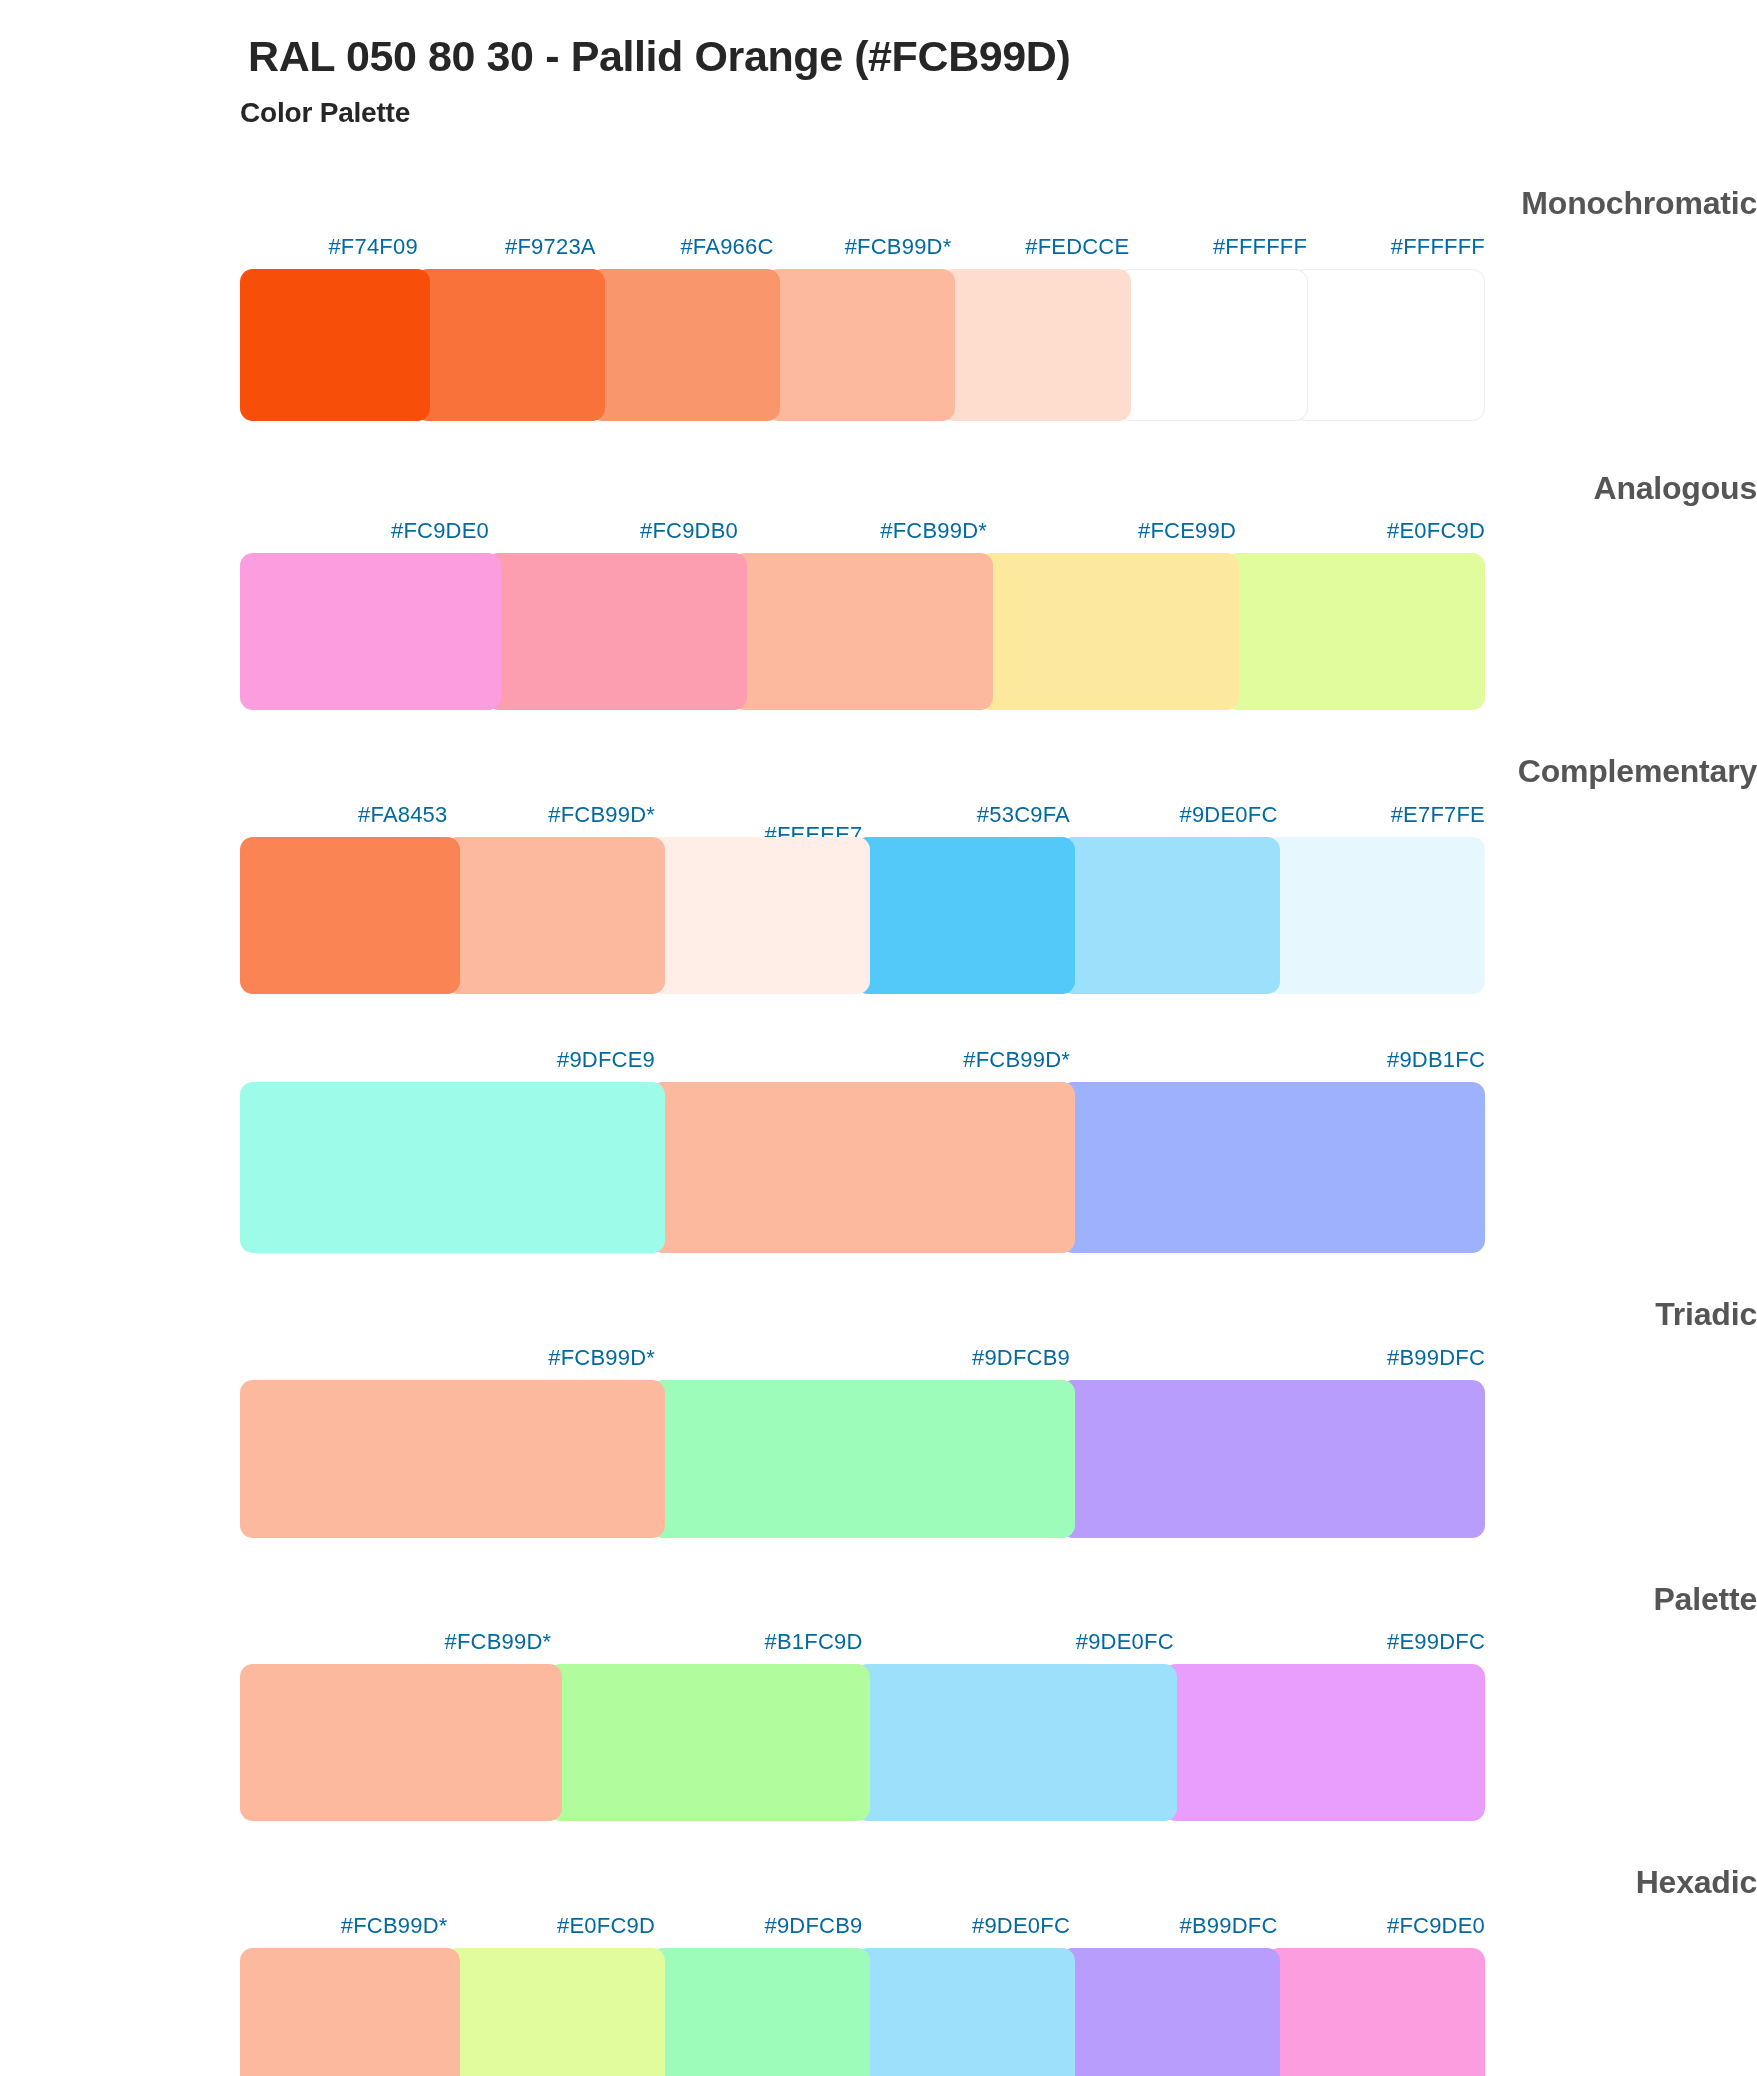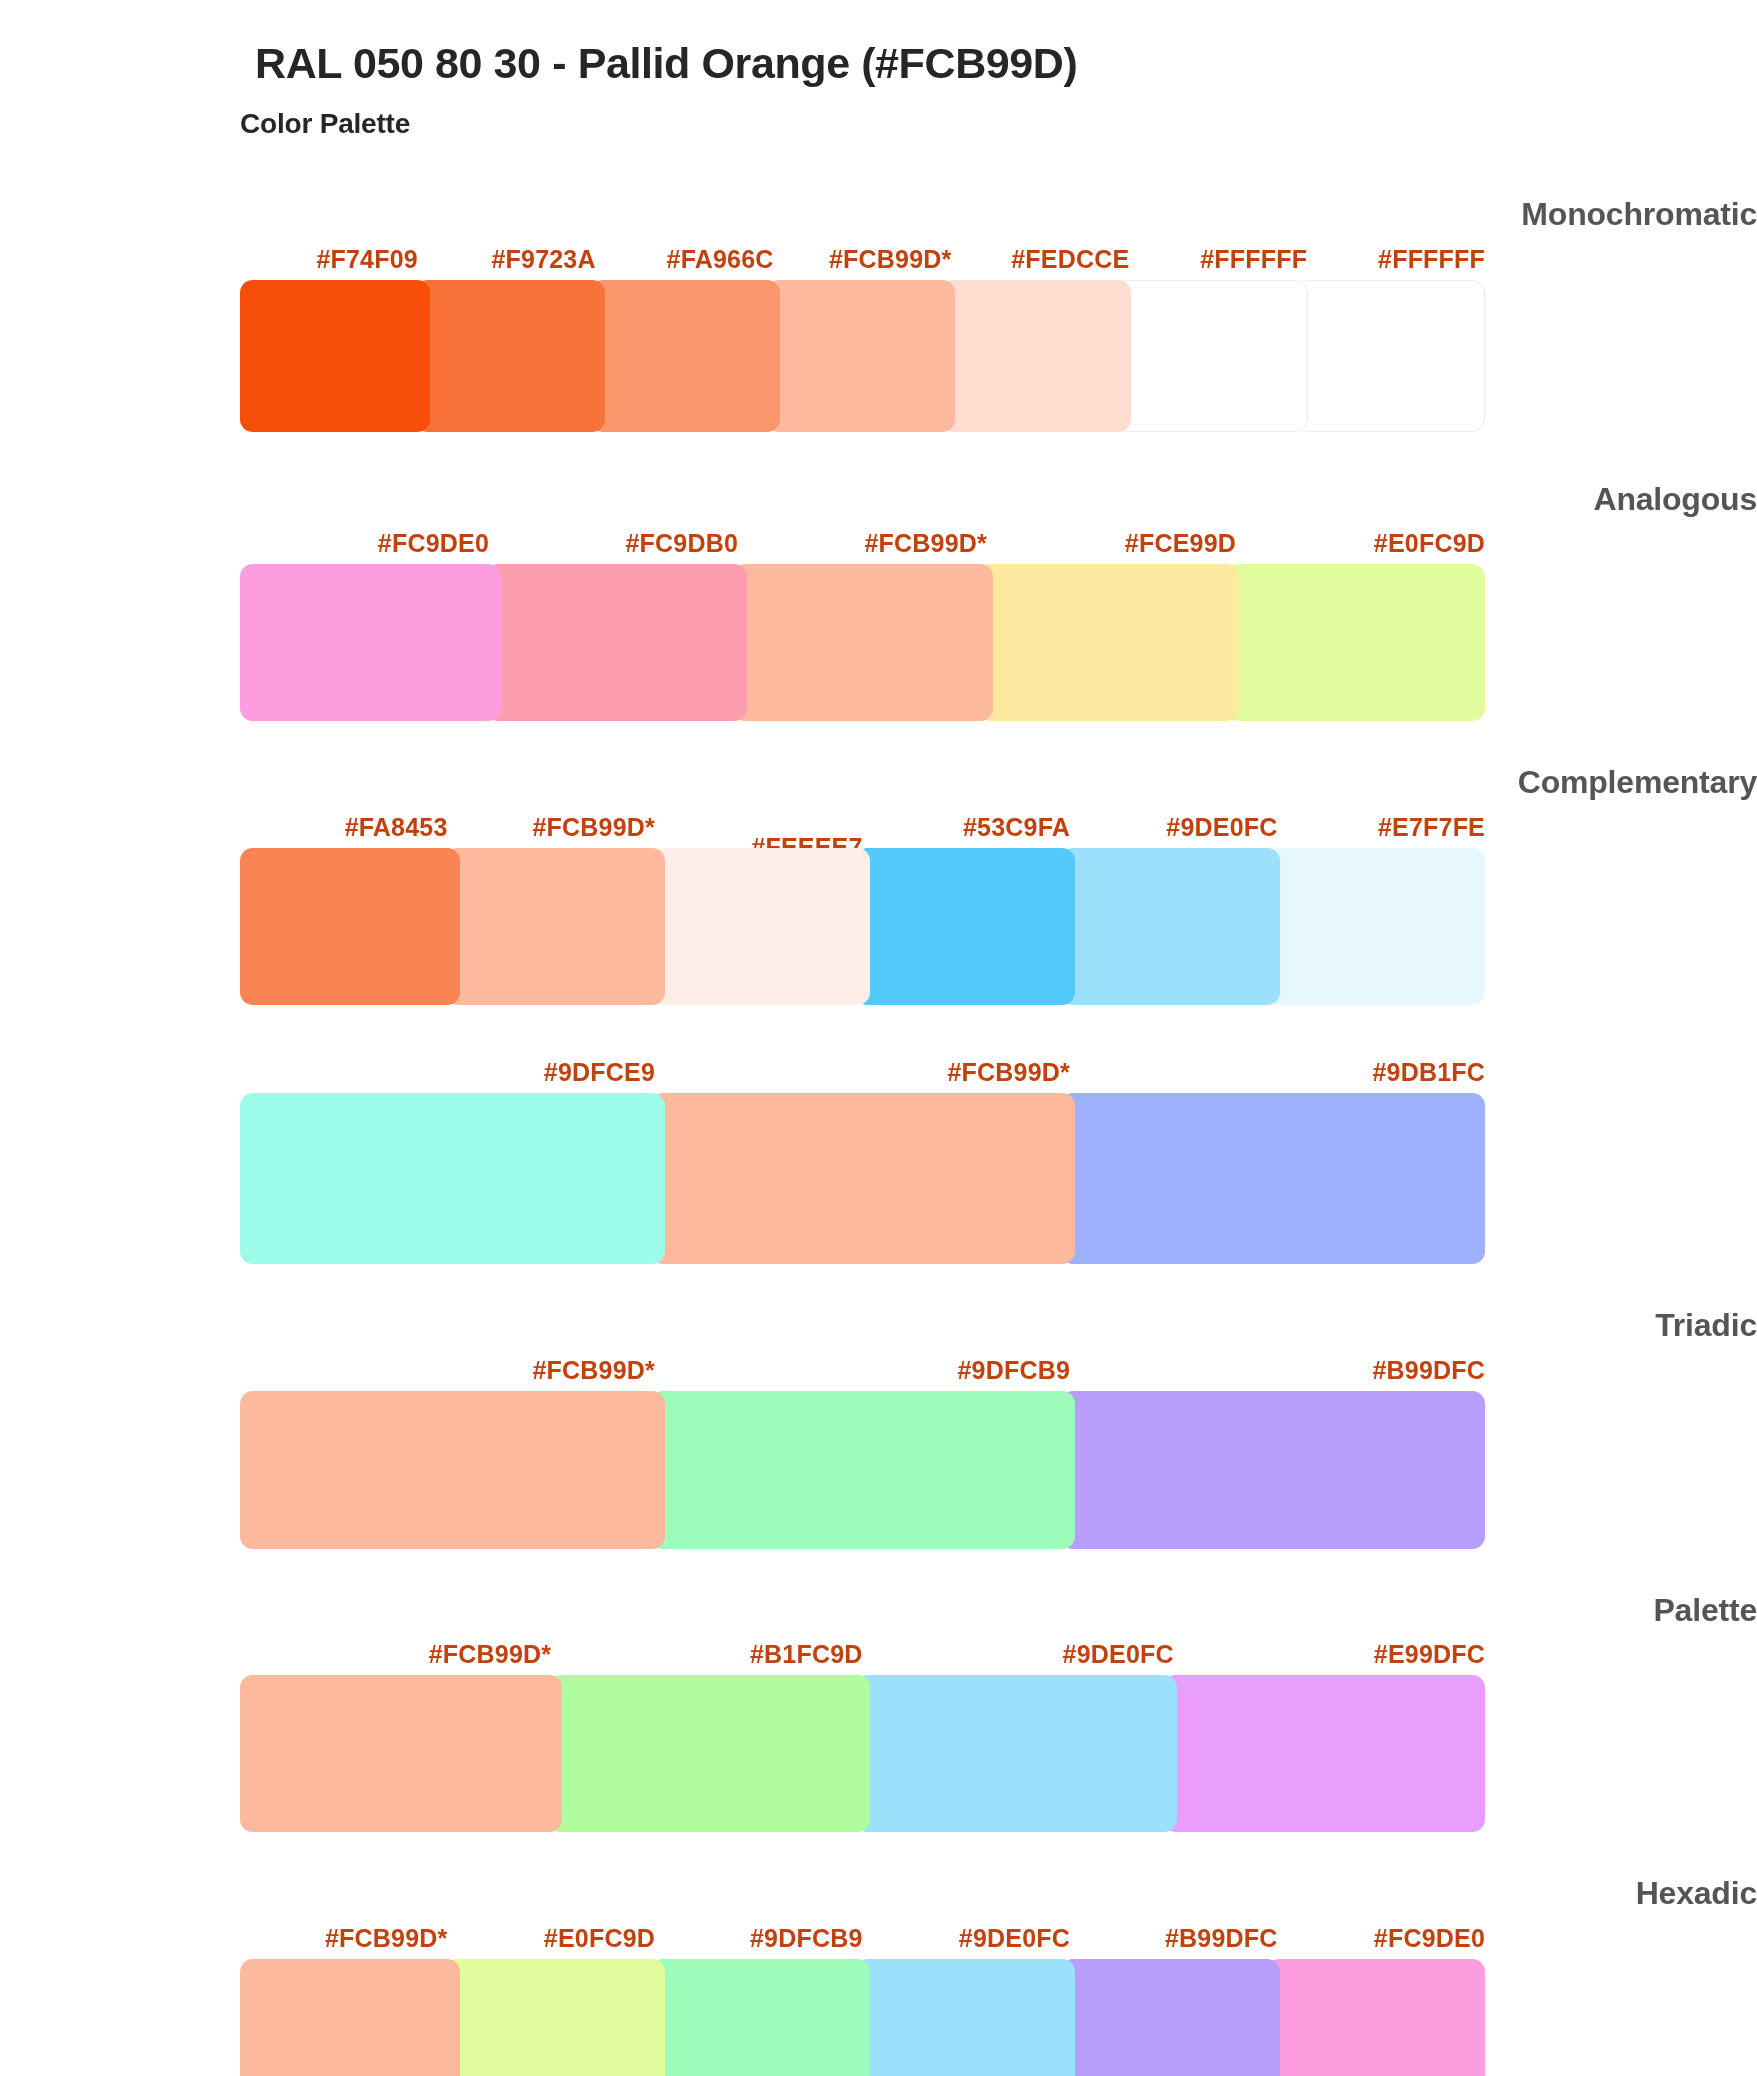--- a/index.html
+++ b/index.html
@@ -24,21 +24,21 @@
 
   
   .header {
     padding: 22.4px 0 0 240px;
   }
   .title {
     font-size: 43px;
     font-weight: 700;
     color: #262626;
     letter-spacing: -0.4px;
-    margin: 15px;
+    margin: 8px;
     line-height: 1.25;
   }
   .subtitle {
     font-size: 28px;
     font-weight: 700;
     color: #262626;
     letter-spacing: -0.2px;
     margin: 11.2px 0 0 0;
     line-height: 1.25;
   }
@@ -62,23 +62,23 @@
   .labels-row {
     position: relative;
     height: 35px;
     margin: 11.2px 0 0 0;
     padding-left: 240px;
     padding-right: 272px;
     box-sizing: border-box;
     display: flex;
   }
   .swatch-label {
-    font-size: 25px;
-    font-weight: 700;
-    color: #c2410c;
+    font-size: 22px;
+    font-weight: 400;
+    color: #0369a1;
     letter-spacing: 0.2px;
     white-space: nowrap;
     box-sizing: border-box;
     padding-left: 1.6px;
   }
   .swatches-row {
     position: relative;
     margin: 0;
     padding-left: 240px;
     padding-right: 272px;

